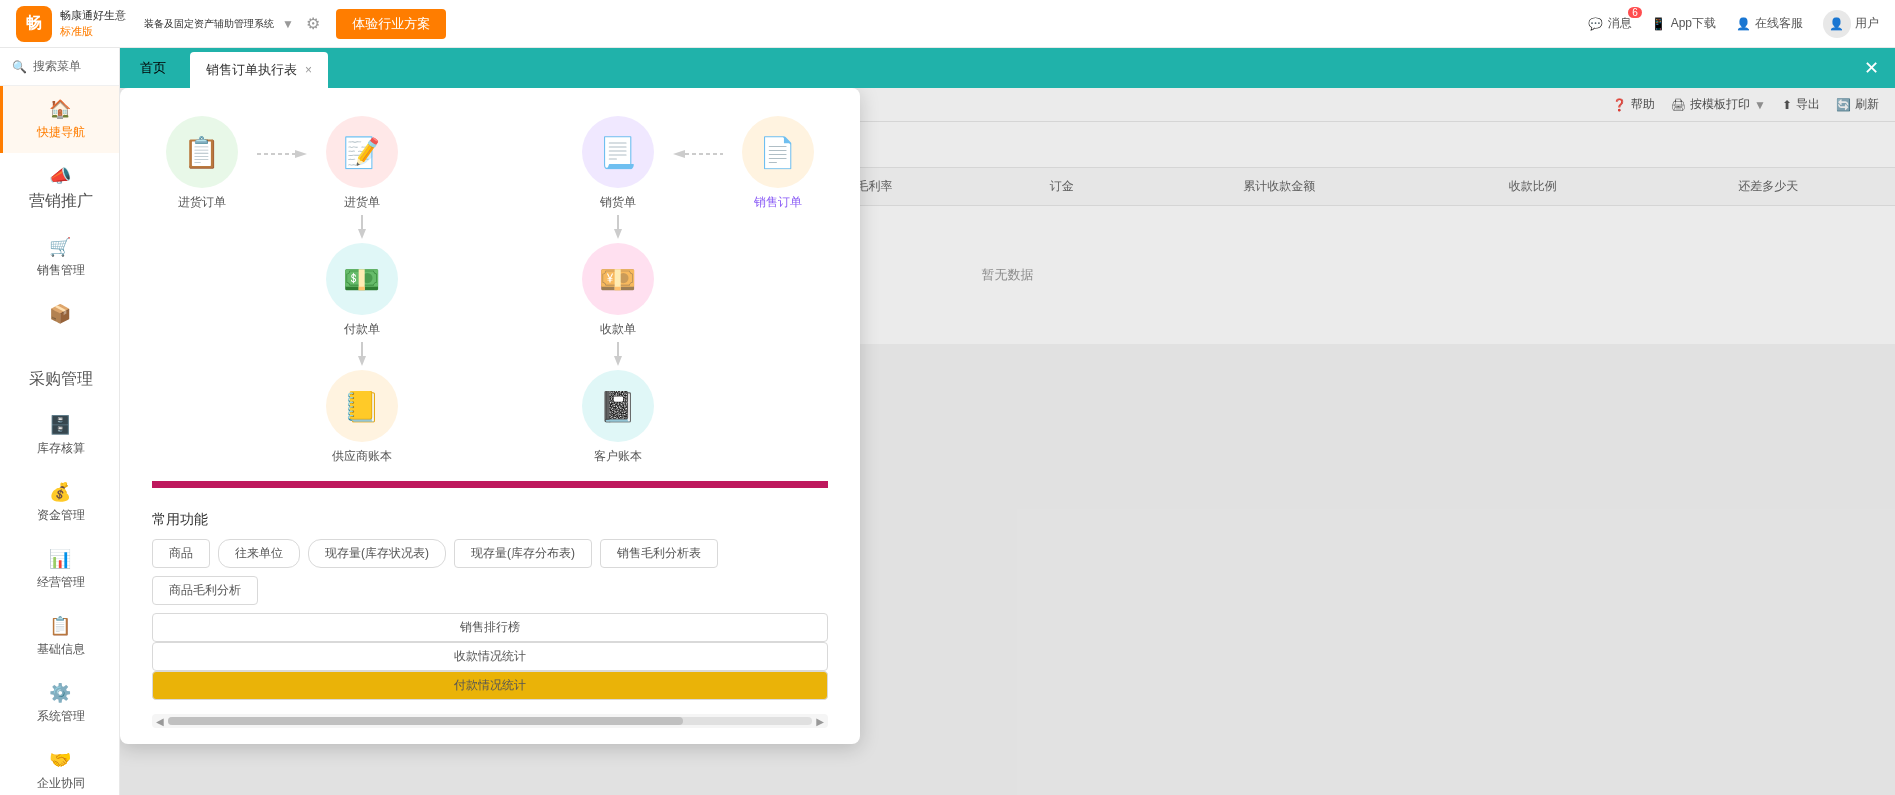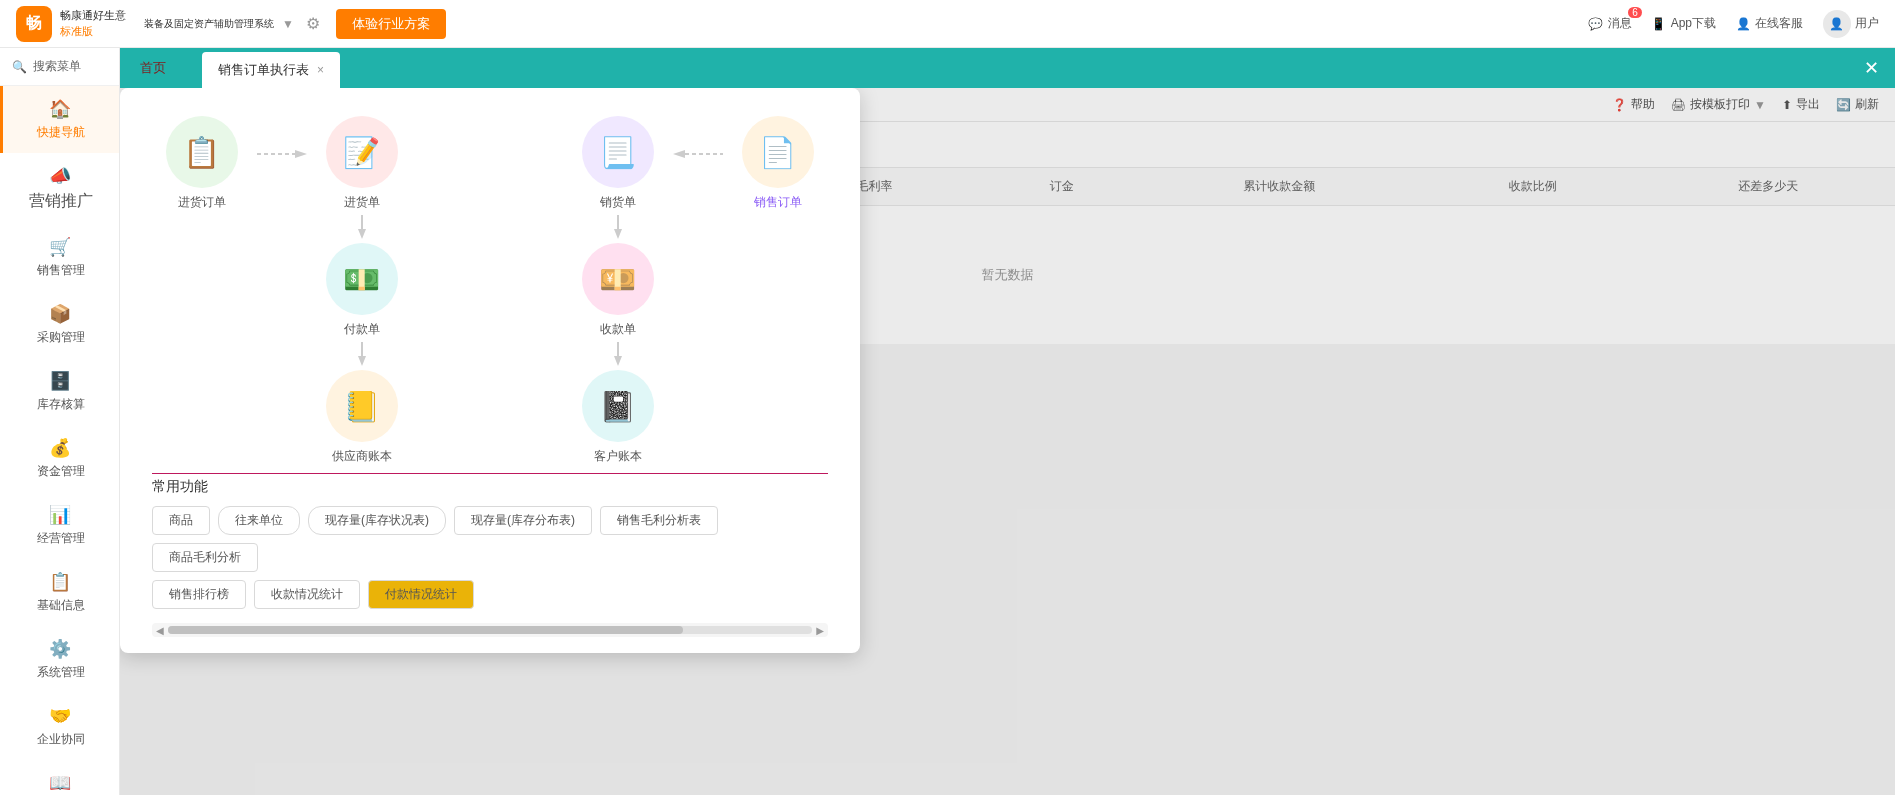--- a/index.html
+++ b/index.html
@@ -56,21 +56,21 @@
     <div style="display:flex; flex-direction:column; align-items:center; padding:12px 8px; cursor:pointer; color:#555; border-left:3px solid transparent; gap:4px;">
       <span style="font-size:18px;">📣</span>
       <span style="font-size:16px;">营销推广</span>
     </div>
     <div style="display:flex; flex-direction:column; align-items:center; padding:12px 8px; cursor:pointer; color:#555; border-left:3px solid transparent; gap:4px;">
       <span style="font-size:18px;">🛒</span>
       <span style="font-size:12px;">销售管理</span>
     </div>
     <div style="display:flex; flex-direction:column; align-items:center; padding:12px 8px; cursor:pointer; color:#555; border-left:3px solid transparent; gap:4px;">
       <span style="font-size:18px;">📦</span>
-      <span style="font-size:12px;">采购管理</span>
+      <span style="font-size:16px;margin-top:40px;">采购管理</span>
     </div>
     <div style="display:flex; flex-direction:column; align-items:center; padding:12px 8px; cursor:pointer; color:#555; border-left:3px solid transparent; gap:4px;">
       <span style="font-size:18px;">🗄️</span>
       <span style="font-size:12px;">库存核算</span>
     </div>
     <div style="display:flex; flex-direction:column; align-items:center; padding:12px 8px; cursor:pointer; color:#555; border-left:3px solid transparent; gap:4px;">
       <span style="font-size:18px;">💰</span>
       <span style="font-size:12px;">资金管理</span>
     </div>
     <div style="display:flex; flex-direction:column; align-items:center; padding:12px 8px; cursor:pointer; color:#555; border-left:3px solid transparent; gap:4px;">
@@ -91,22 +91,22 @@
     </div>
     <div style="display:flex; flex-direction:column; align-items:center; padding:12px 8px; cursor:pointer; color:#555; border-left:3px solid transparent; gap:4px;">
       <span style="font-size:18px;">📖</span>
       <span style="font-size:12px;">新手引导</span>
     </div>
   </div>
 
   <div style="flex:1; display:flex; flex-direction:column; overflow:hidden;">
 
     <div style="height:40px; background:#20b2aa; display:flex; align-items:flex-end; padding:0;">
-      <div style="padding:0 20px; height:40px; display:flex; align-items:center; color:#7f1d1d; font-size:13px; cursor:pointer;">首页</div>
-      <div style="background:#fff; color:#333; height:36px; border-radius:4px 4px 0 0; padding:0 16px; display:flex; align-items:center; gap:8px; font-size:13px; cursor:pointer; margin-left:16px;">
+      <div style="padding:0 20px; height:40px; display:flex; align-items:center; color:#000000; font-size:13px; cursor:pointer;">首页</div>
+      <div style="background:#fff; color:#333; height:36px; border-radius:4px 4px 0 0; padding:0 16px; display:flex; align-items:center; gap:8px; font-size:13px; cursor:pointer; margin-left:4px;">
         <span>销售订单执行表</span>
         <span style="color:#999; font-size:12px; cursor:pointer;">×</span>
       </div>
       <div style="margin-left:auto; margin-right:16px; color:#fff; cursor:pointer; font-size:18px; line-height:40px;">✕</div>
     </div>
 
     <div style="flex:1; background:#f5f5f5; position:relative; overflow:hidden;">
 
       <div style="background:#fff; padding:8px 16px; display:flex; align-items:center; gap:12px; border-bottom:1px solid #e8e8e8;">
         <div style="margin-left:auto; display:flex; align-items:center; gap:16px;">
@@ -278,31 +278,31 @@
 
             <div style="display:flex; flex-direction:column; align-items:center; gap:6px; width:100px;">
               <div style="width:72px; height:72px; border-radius:50%; background:#e0f7f7; display:flex; align-items:center; justify-content:center; font-size:30px;">📓</div>
               <span style="font-size:12px; color:#555;">客户账本</span>
             </div>
             <div style="width:160px;"></div>
           </div>
 
         </div>
 
-        <div style="border-top:1px solid #be185d; padding-top:4px;">
+        <div style="margin-top:8px; border-top:7px solid #be185d; padding-top:23px;">
           <div style="font-size:14px; color:#333; margin-bottom:10px; font-weight:500;">常用功能</div>
           <div style="display:flex; flex-wrap:wrap; gap:8px; margin-bottom:8px;">
             <button style="border:1px solid #d9d9d9; background:#fff; color:#555; padding:5px 16px; border-radius:4px; cursor:pointer; font-size:12px;">商品</button>
             <button style="border:1px solid #d9d9d9; background:#fff; color:#555; padding:5px 16px; border-radius:12px; cursor:pointer; font-size:12px;">往来单位</button>
             <button style="border:1px solid #d9d9d9; background:#fff; color:#555; padding:5px 16px; border-radius:13px; cursor:pointer; font-size:12px;">现存量(库存状况表)</button>
             <button style="border:1px solid #d9d9d9; background:#fff; color:#555; padding:5px 16px; border-radius:4px; cursor:pointer; font-size:12px;">现存量(库存分布表)</button>
             <button style="border:1px solid #d9d9d9; background:#fff; color:#555; padding:5px 16px; border-radius:4px; cursor:pointer; font-size:12px;">销售毛利分析表</button>
             <button style="border:1px solid #d9d9d9; background:#fff; color:#555; padding:5px 16px; border-radius:4px; cursor:pointer; font-size:12px;">商品毛利分析</button>
           </div>
-          <div style="display:flex; flex-wrap:wrap; gap:8px;">
+          <div style="display:flex; flex-wrap:wrap; flex-direction:column;">
             <button style="border:1px solid #d9d9d9; background:#fff; color:#555; padding:5px 16px; border-radius:4px; cursor:pointer; font-size:12px;">销售排行榜</button>
             <button style="border:1px solid #d9d9d9; background:#fff; color:#555; padding:5px 16px; border-radius:4px; cursor:pointer; font-size:12px;">收款情况统计</button>
             <button style="border:1px solid #d9d9d9; background:#eab308; color:#555; padding:5px 16px; border-radius:4px; cursor:pointer; font-size:12px;">付款情况统计</button>
           </div>
         </div>
 
         <div style="margin-top:14px; display:flex; align-items:center; background:#f5f5f5; border-radius:4px; height:14px; padding:0 4px;">
           <span style="color:#999; font-size:10px; cursor:pointer;">◀</span>
           <div style="flex:1; height:8px; background:#e0e0e0; border-radius:4px; margin:0 4px; position:relative;">
             <div style="width:80%; height:8px; background:#c0c0c0; border-radius:4px;"></div>

